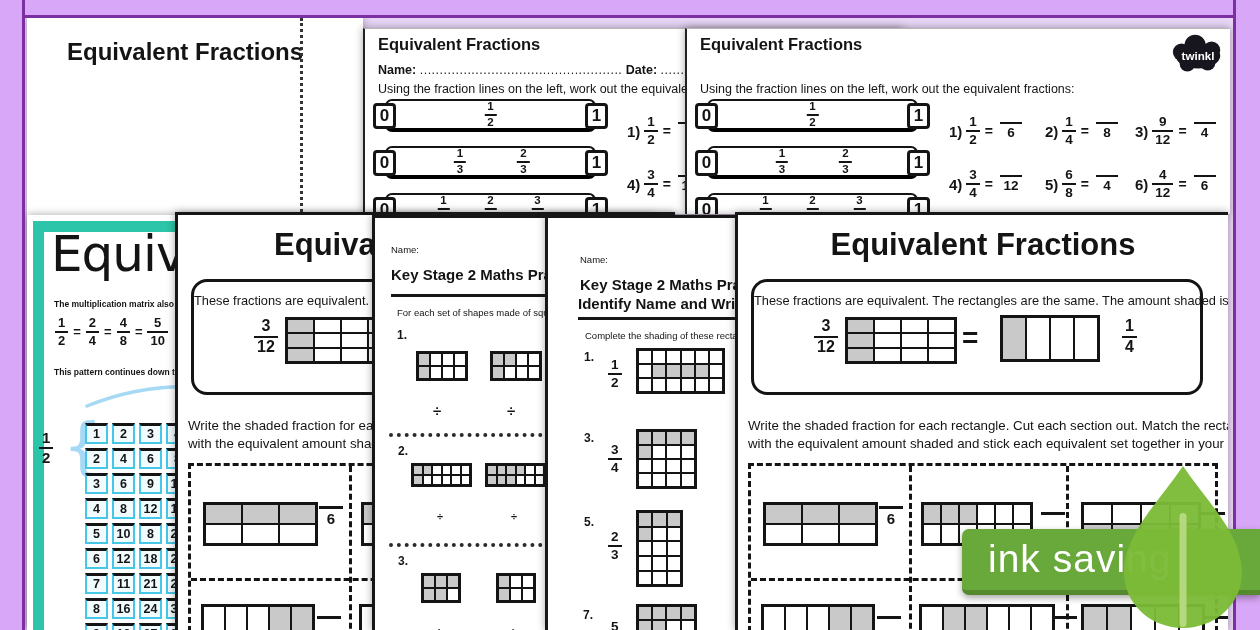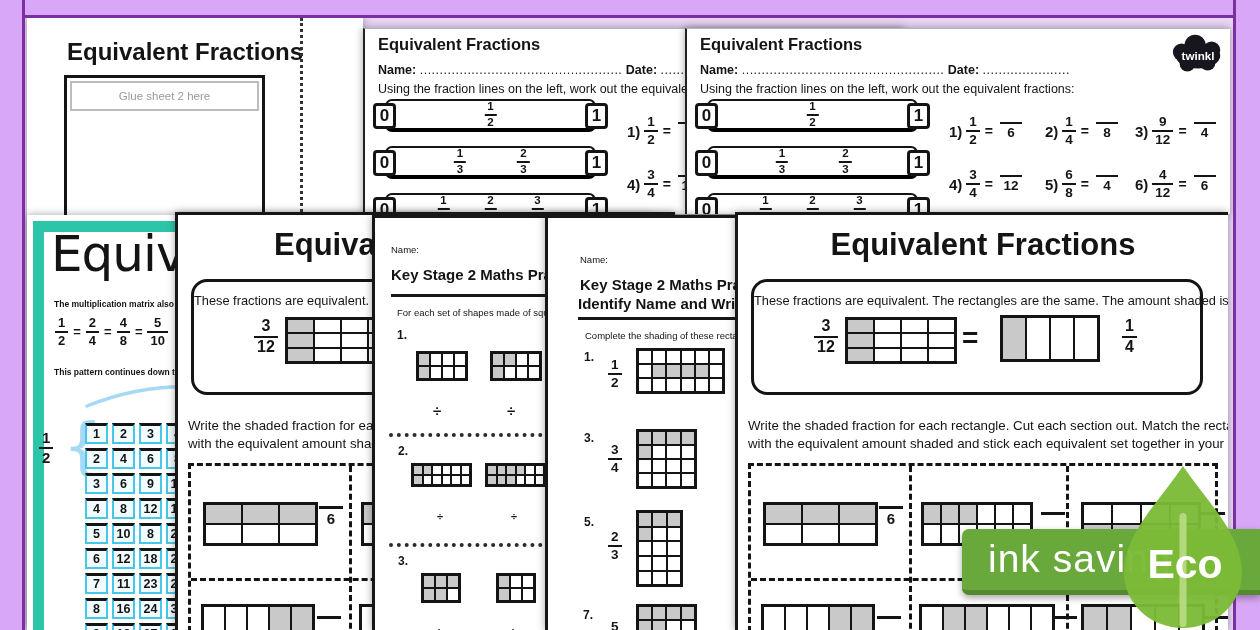--- a/index.html
+++ b/index.html
@@ -125,23 +125,20 @@
   .leaf-svg{left:1118px;top:463px;width:130px;height:167px;z-index:41;}
   .eco-text{left:1126px;top:541px;width:118px;text-align:center;font-size:41px;font-weight:bold;color:#fff;z-index:42;}
 </style>
 </head>
 <body>
 
 <div class="stage">
 
   <div class="page pageA">
     <div class="ps a-title">Equivalent Fractions</div>
-    <div class="ps a-gluebox">
-      <div class="a-glueinner">Glue sheet 2 here</div>
-    </div>
     <div class="ps a-dotline"></div>
   </div>
 
   <div class="page pageB">
       <div class="sheet-fill">
       <div class="ps l-title">Equivalent Fractions</div>
       <div class="ps l-namerow">
         <b>Name:</b>
         <span class="l-dots">...................................................</span>
         <b>Date:</b>
@@ -274,26 +271,20 @@
           <circle cx="40" cy="31" r="8"></circle>
         </g>
         <text x="30" y="28" fill="#fff" font-size="12" font-weight="bold" text-anchor="middle" font-family="Liberation Sans, sans-serif">twinkl</text>
       </svg>
     </div>
     </div>
 
   <div class="page pageC">
     <div class="sheet-fill" id="linesSheet">
       <div class="ps l-title">Equivalent Fractions</div>
-      <div class="ps l-namerow">
-        <b>Name:</b>
-        <span class="l-dots">...................................................</span>
-        <b>Date:</b>
-        <span class="l-dots">......................</span>
-      </div>
       <div class="ps l-instr">Using the fraction lines on the left, work out the equivalent fractions:</div>
 
       <div class="fbar" style="top:70px">
         <div class="fbar-rect"></div>
         <div class="bfrac" style="left:50%">
             <span class="n">1</span>
             <span class="d">2</span>
           </div>
         <div class="fbar-end z">0</div>
         <div class="fbar-end o">1</div>
@@ -487,21 +478,21 @@
         </div>
         <div class="m-row">
           <div class="m-cell">6</div>
           <div class="m-cell">12</div>
           <div class="m-cell">18</div>
           <div class="m-cell">24</div>
         </div>
         <div class="m-row">
           <div class="m-cell">7</div>
           <div class="m-cell">11</div>
-          <div class="m-cell">23</div>
+          <div class="m-cell">21</div>
           <div class="m-cell">28</div>
         </div>
         <div class="m-row">
           <div class="m-cell">8</div>
           <div class="m-cell">16</div>
           <div class="m-cell">24</div>
           <div class="m-cell">32</div>
         </div>
         <div class="m-row">
           <div class="m-cell">9</div>
@@ -1061,15 +1052,14 @@
   <div class="ps frame-left"></div>
   <div class="ps frame-right"></div>
 
   <div class="ps banner">
     <div class="banner-text">ink saving</div>
   </div>
   <svg class="ps leaf-svg" viewBox="0 0 130 167">
     <path d="M65 3 C88 38 124 70 124 110 A59 55 0 0 1 6 110 C6 70 42 38 65 3 Z" fill="#7cba37" opacity="0.96"></path>
     <rect x="61.5" y="50" width="7" height="114" rx="3.5" fill="#b9dc85" opacity="0.9"></rect>
   </svg>
-  <div class="ps eco-text">Eco</div>
 
 </div>
 
 </body></html>

